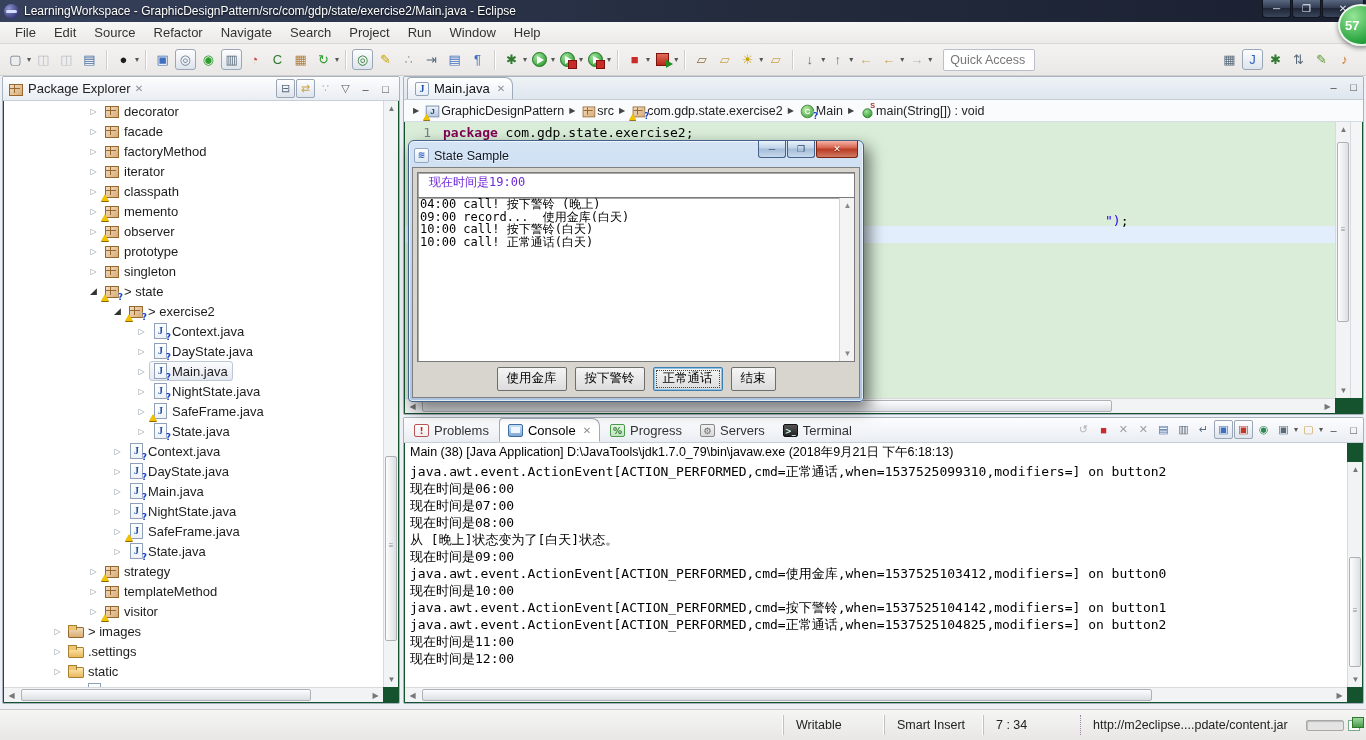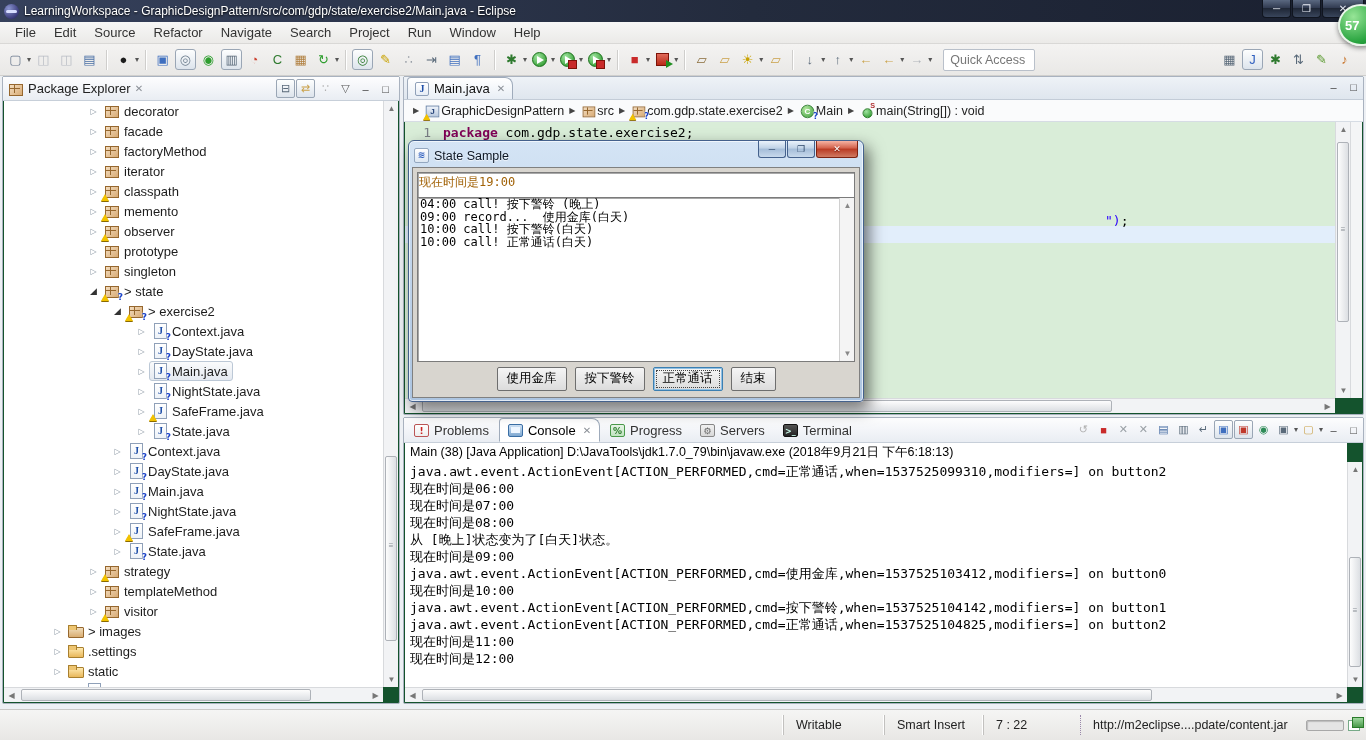--- a/index.html
+++ b/index.html
@@ -102,21 +102,21 @@
 
   
   #dialog{position:absolute;left:408px;top:140px;width:456px;height:262px;z-index:50;border:1px solid #44618c;border-radius:6px 6px 4px 4px;background:linear-gradient(#d4e4f5,#acc4e0);box-shadow:5px 7px 16px rgba(0,0,0,.55),inset 0 0 0 1px rgba(255,255,255,.65);padding:3px}
   #dtitle{height:23px;display:flex;align-items:center;padding:0 2px}
   .javacup{width:15px;height:15px;background:linear-gradient(#fefefe,#dde7f2);border:1px solid #93a7c0;border-radius:2px;position:relative;margin-right:5px;color:#2f5fbf;font:bold 9px/13px "DejaVu Sans",sans-serif;text-align:center}
   #dtext{font-size:12.5px;color:#0c1624;text-shadow:0 1px 1px rgba(255,255,255,.8)}
   #dwc{position:absolute;right:5px;top:0;display:flex}
   .dwcb{width:28px;height:17px;margin-left:1px;border:1px solid #44618c;border-top:none;border-radius:0 0 3px 3px;background:linear-gradient(#eaf2fb,#bfd2e6 45%,#a4bcd8 50%,#c8d9ec);color:#2c4668;font-size:9px;line-height:16px;text-align:center}
   .dwcb.close{width:42px;background:linear-gradient(#f6b3a3,#d2604a 45%,#b93a23 50%,#d07a62);color:#fff;text-shadow:0 1px 1px #6d1505;border-color:#7d2312}
   #dbody{position:absolute;left:3px;right:3px;top:26px;bottom:3px;background:#d8d5cf;border:1px solid #808080}
-  #dfield{position:absolute;left:4px;right:4px;top:4px;height:29px;background:#fff;border:1px solid #7b7b7b;box-shadow:inset 1px 1px 0 #a8a8a8;font:12px/19px "DejaVu Sans Mono",monospace;color:#a16207;padding-left:1px}
+  #dfield{position:absolute;left:4px;right:4px;top:4px;height:29px;background:#fff;border:1px solid #7b7b7b;box-shadow:inset 1px 1px 0 #a8a8a8;font:12px/19px "DejaVu Sans Mono",monospace;color:#6d28d9;padding-left:11px}
   #dlog{position:absolute;left:4px;right:4px;top:29px;bottom:35px;background:#fff;border:1px solid #7b7b7b;box-shadow:inset 1px 1px 0 #a8a8a8;overflow:hidden}
   .dline{font:12px/12.5px "DejaVu Sans Mono",monospace;color:#000;white-space:pre;padding-left:2px}
   #dlogsb{position:absolute;right:0;top:0;bottom:0;width:15px;background:#f4f4f4;border-left:1px solid #d0d0d0}
   #dlogsb .sba{color:#888}
   #dbtns{position:absolute;left:4px;right:4px;bottom:4px;height:29px;display:flex;align-items:center;justify-content:center;gap:8px}
   .dbtn{height:24px;padding:0 9px;background:linear-gradient(#f5f5f5,#dcdcdc);border:1px solid #6e6e6e;border-radius:2px;font-size:12.5px;color:#000;display:flex;align-items:center}
   .dbtn.focus{border-color:#3c7fb1;box-shadow:inset 0 0 0 1px #8fc0e4;outline:1px dotted #444;outline-offset:-4px}
 
   
   #consoleview{left:403px;top:417px;width:961px;height:287px}
@@ -783,19 +783,19 @@
           <button class="dbtn">按下警铃</button>
           <button class="dbtn focus">正常通话</button>
           <button class="dbtn">结束</button>
         </div>
     </div>
   </div>
 
   <div id="statusbar">
     <span class="scell" style="left:783px;width:100px">Writable</span>
     <span class="scell" style="left:884px;width:98px">Smart Insert</span>
-    <span class="scell" style="left:983px;width:90px">7 : 22</span>
+    <span class="scell" style="left:983px;width:90px">7 : 34</span>
     <span class="scell" id="sb-task" style="left:1080px;width:222px">http://m2eclipse....pdate/content.jar</span>
     <span id="sb-prog"></span>
     <span id="sb-stack"></span>
   </div>
 
 </div>
 
 </body></html>

